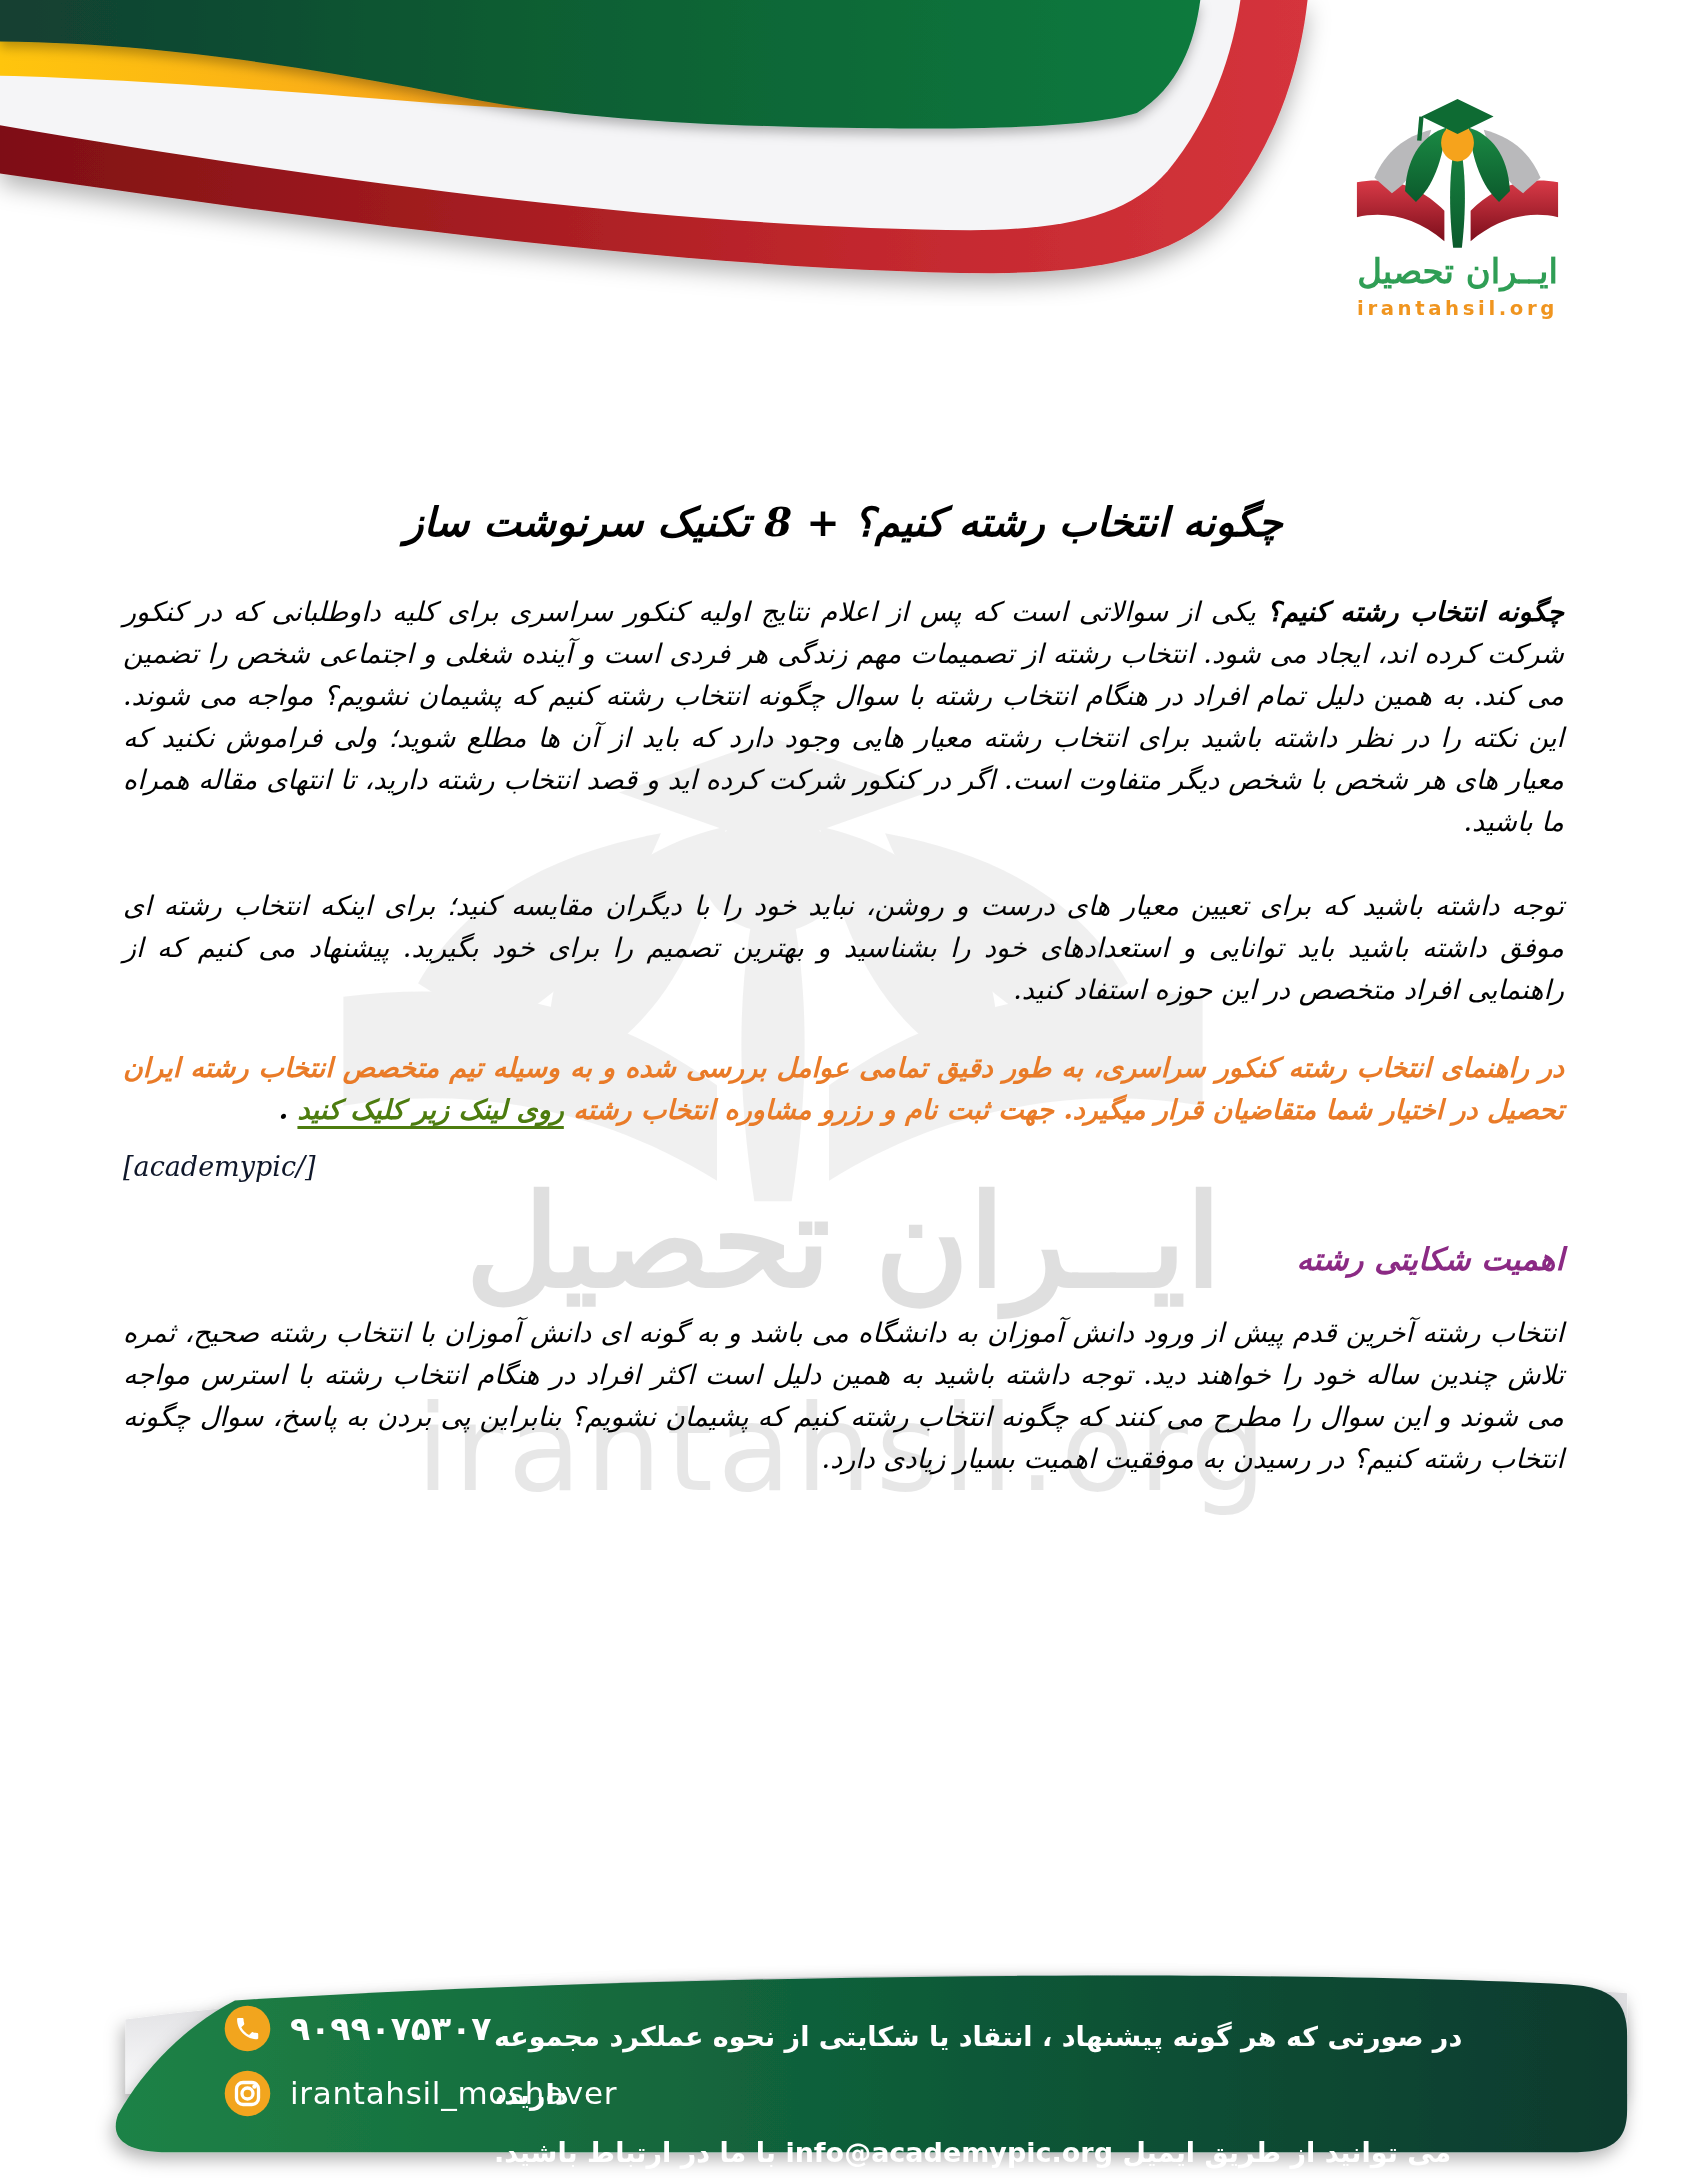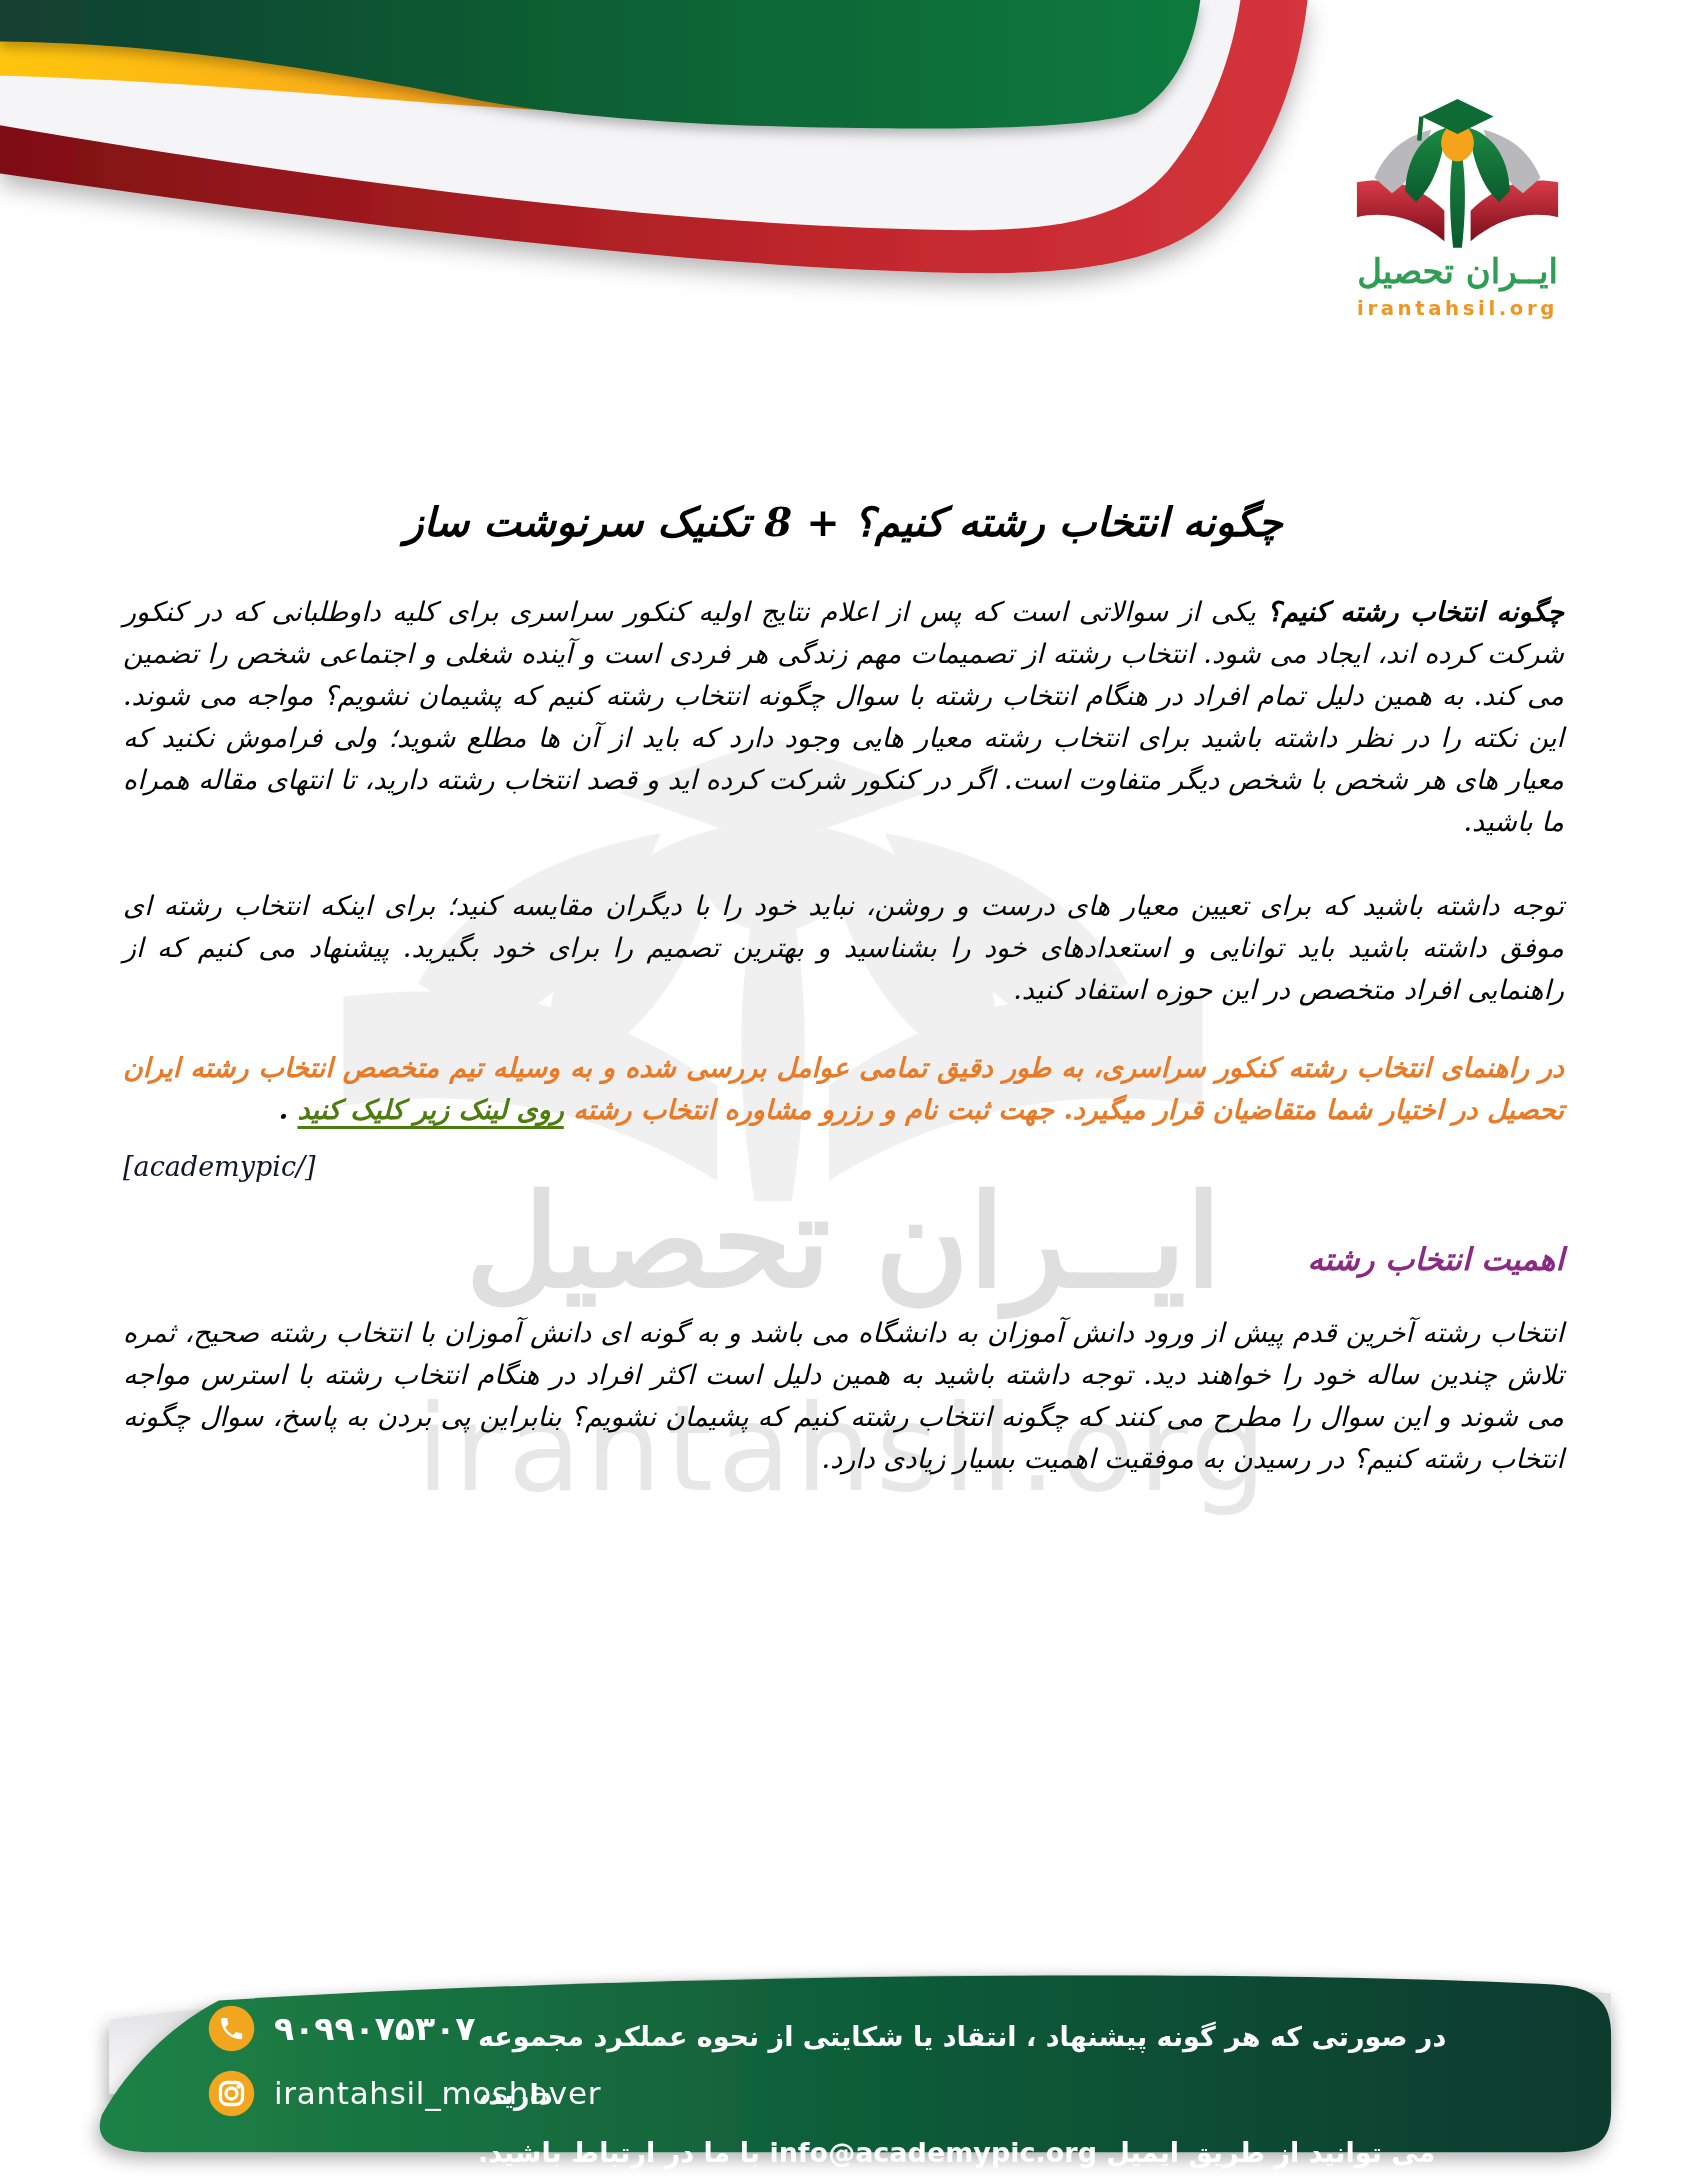--- a/index.html
+++ b/index.html
@@ -28,21 +28,21 @@
   .p2{margin-bottom:36px !important;}
   .p-colored{font-weight:bold;color:#e97b28;margin-bottom:14.6px !important;}
   .link-green{color:#4d7c0f;text-decoration:underline;text-decoration-thickness:2.9px;
               text-underline-offset:7.3px;font-weight:bold;cursor:pointer;}
   .after-link{color:#000;}
   .placeholder-line{direction:ltr;text-align:center;font-size:28px;line-height:36px;margin:0;color:#0f172a;}
   .article h2{font-size:31px;line-height:40px;font-weight:bold;color:#8b2a84;text-align:right;
               margin:51px 0 0 0;}
   .p4{margin-top:33px !important;}
   
-  .footer{position:absolute;left:0;top:1926px;width:1657px;height:257px;z-index:3;}
+  .footer{position:absolute;left:16px;top:1926px;width:1657px;height:257px;z-index:3;}
   .footer-svg{position:absolute;left:0;top:0;width:1687px;height:257px;}
   .footer-contact{position:absolute;left:208px;top:79px;z-index:4;}
   .contact-row{display:flex;align-items:center;margin-bottom:17.5px;}
   .contact-icon{width:47px;height:47px;flex:0 0 47px;}
   .contact-text{color:#fff;margin-left:19px;font-weight:bold;}
   .phone-text{font-size:33px;direction:ltr;}
   .insta-text{font-size:31px;font-weight:normal;letter-spacing:0.7px;}
   .footer-msg{position:absolute;right:157px;top:82px;width:1022px;direction:rtl;text-align:left;
               color:#fff;font-size:27px;font-weight:bold;line-height:58px;z-index:4;}
 </style>
@@ -136,21 +136,21 @@
     <h1>چگونه انتخاب رشته کنیم؟ + 8 تکنیک سرنوشت ساز</h1>
 
     <p><b>چگونه انتخاب رشته کنیم؟</b><span> یکی از سوالاتی است که پس از اعلام نتایج اولیه کنکور سراسری برای کلیه داوطلبانی که در کنکور شرکت کرده اند، ایجاد می شود. انتخاب رشته از تصمیمات مهم زندگی هر فردی است و آینده شغلی و اجتماعی شخص را تضمین می کند. به همین دلیل تمام افراد در هنگام انتخاب رشته با سوال چگونه انتخاب رشته کنیم که پشیمان نشویم؟ مواجه می شوند. این نکته را در نظر داشته باشید برای انتخاب رشته معیار هایی وجود دارد که باید از آن ها مطلع شوید؛ ولی فراموش نکنید که معیار های هر شخص با شخص دیگر متفاوت است. اگر در کنکور شرکت کرده اید و قصد انتخاب رشته دارید، تا انتهای مقاله همراه ما باشید.</span></p>
 
     <p class="p2">توجه داشته باشید که برای تعیین معیار های درست و روشن، نباید خود را با دیگران مقایسه کنید؛ برای اینکه انتخاب رشته ای موفق داشته باشید باید توانایی و استعدادهای خود را بشناسید و بهترین تصمیم را برای خود بگیرید. پیشنهاد می کنیم که از راهنمایی افراد متخصص در این حوزه استفاد کنید.</p>
 
     <p class="p-colored"><span>در راهنمای انتخاب رشته کنکور سراسری، به طور دقیق تمامی عوامل بررسی شده و به وسیله تیم متخصص انتخاب رشته ایران تحصیل در اختیار شما متقاضیان قرار میگیرد. جهت ثبت نام و رزرو مشاوره انتخاب رشته </span><a class="link-green">روی لینک زیر کلیک کنید</a><span class="after-link"> .</span></p>
 
     <p class="placeholder-line">[academypic/]</p>
 
-    <h2>اهمیت انتخاب رشته</h2>
+    <h2>اهمیت شکایتی رشته</h2>
 
     <p class="p4">انتخاب رشته آخرین قدم پیش از ورود دانش آموزان به دانشگاه می باشد و به گونه ای دانش آموزان با انتخاب رشته صحیح، ثمره تلاش چندین ساله خود را خواهند دید. توجه داشته باشید به همین دلیل است اکثر افراد در هنگام انتخاب رشته با استرس مواجه می شوند و این سوال را مطرح می کنند که چگونه انتخاب رشته کنیم که پشیمان نشویم؟ بنابراین پی بردن به پاسخ، سوال چگونه انتخاب رشته کنیم؟ در رسیدن به موفقیت اهمیت بسیار زیادی دارد.</p>
   </div>
 
   <div class="footer">
     <svg class="footer-svg" viewBox="0 0 2312 352" preserveAspectRatio="none" aria-hidden="true">
       <defs>
         <linearGradient id="fgGreen" x1="0" y1="0" x2="1" y2="0">
           <stop offset="0" stop-color="#1e8246"></stop>
             <stop offset="0.55" stop-color="#0e5a38"></stop>

